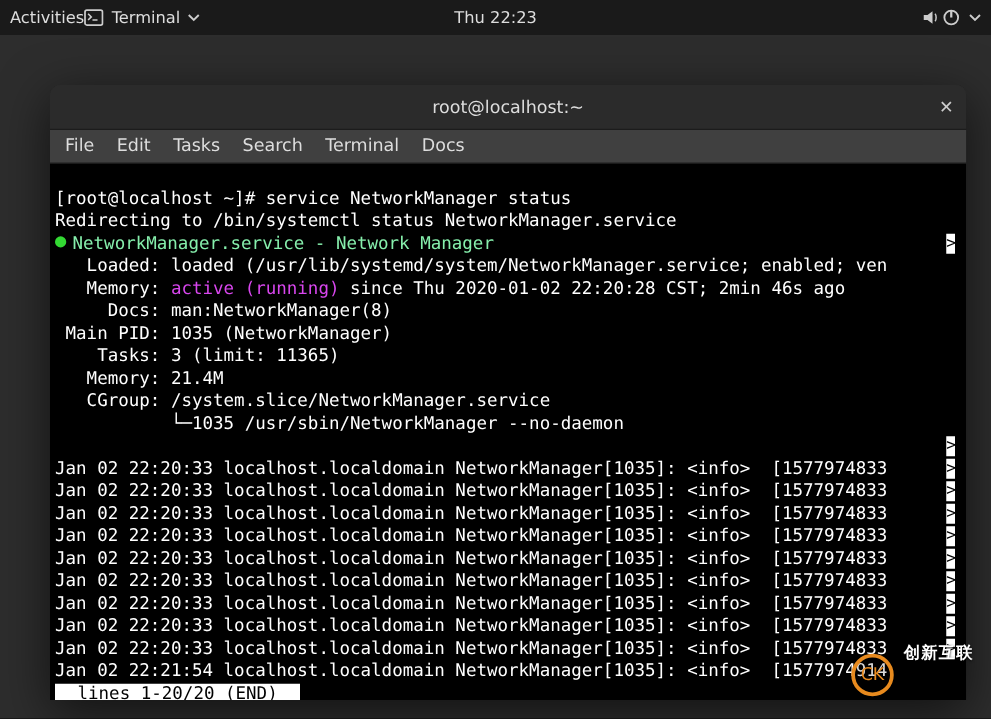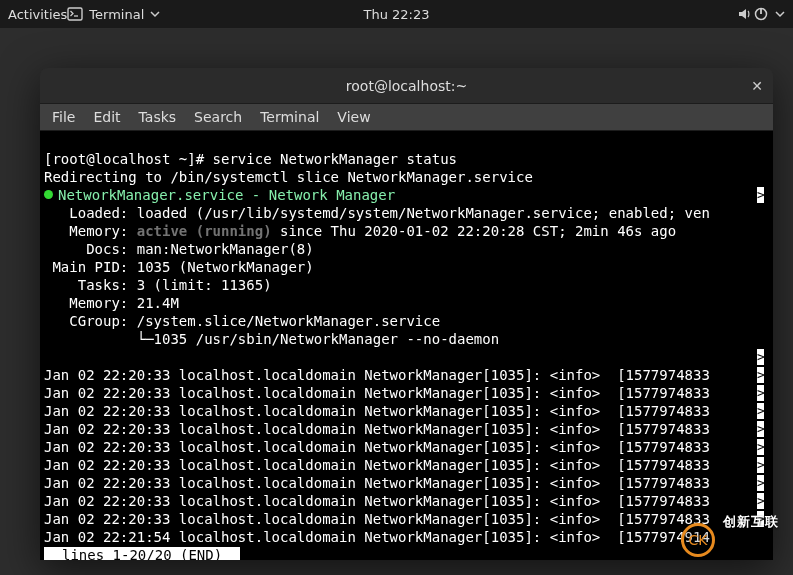--- a/index.html
+++ b/index.html
@@ -46,21 +46,21 @@
   .menubar .menu-item { cursor: pointer; }
 
   .terminal-body {
     flex: 1; background: #000; color: #fff;
     font-family: "DejaVu Sans Mono", "Liberation Mono", monospace;
     font-size: 14px; line-height: 18px;
     padding: 1px 4px 0 4px; overflow: hidden; position: relative; white-space: pre;
   }
   .marker { position: absolute; background: #fff; color: #000; width: 7px; height: 16px; font-family: monospace; font-size: 13px; line-height: 16px; text-align: center; }
   .green { color: #86efac; }
-  .greenb { color: #737373; font-weight: bold; }
+  .greenb { color: #d946ef; font-weight: normal; }
   .dot { display: inline-block; width: 9px; height: 9px; border-radius: 50%; background: #33d933; margin-right: 5px; vertical-align: 1px; }
   .pager-status { background: #fff; color: #000; padding: 0 18px; }
 
   .watermark {
     position: absolute; right: 14px; bottom: 18px;
     display: flex; align-items: center; gap: 8px; z-index: 20;
     pointer-events: none;
   }
   .wm-logo {
     width: 34px; height: 34px; border-radius: 50%; border: 3px solid #e78a1e;
@@ -121,26 +121,26 @@
       <span class="close-btn">
         <span>✕</span>
       </span>
     </div>
     <div class="menubar">
       <span class="menu-item">File</span>
       <span class="menu-item">Edit</span>
       <span class="menu-item">Tasks</span>
       <span class="menu-item">Search</span>
       <span class="menu-item">Terminal</span>
-      <span class="menu-item">View</span>
+      <span class="menu-item">Docs</span>
     </div>
 
     <div class="terminal-body">
 <span>[root@localhost ~]# </span><span>service NetworkManager status</span>
-<span>Redirecting to /bin/systemctl slice NetworkManager.service</span>
+<span>Redirecting to /bin/systemctl status NetworkManager.service</span>
 <span class="dot"></span><span class="green">NetworkManager.service - Network Manager</span>
 <span>   Loaded: loaded (/usr/lib/systemd/system/NetworkManager.service; enabled; ven</span>
 <span>   Memory: </span><span class="greenb">active (running)</span><span> since Thu 2020-01-02 22:20:28 CST; 2min 46s ago</span>
 <span>     Docs: man:NetworkManager(8)</span>
 <span> Main PID: 1035 (NetworkManager)</span>
 <span>    Tasks: 3 (limit: 11365)</span>
 <span>   Memory: 21.4M</span>
 <span>   CGroup: /system.slice/NetworkManager.service</span>
 <span>           └─1035 /usr/sbin/NetworkManager --no-daemon</span>
 

